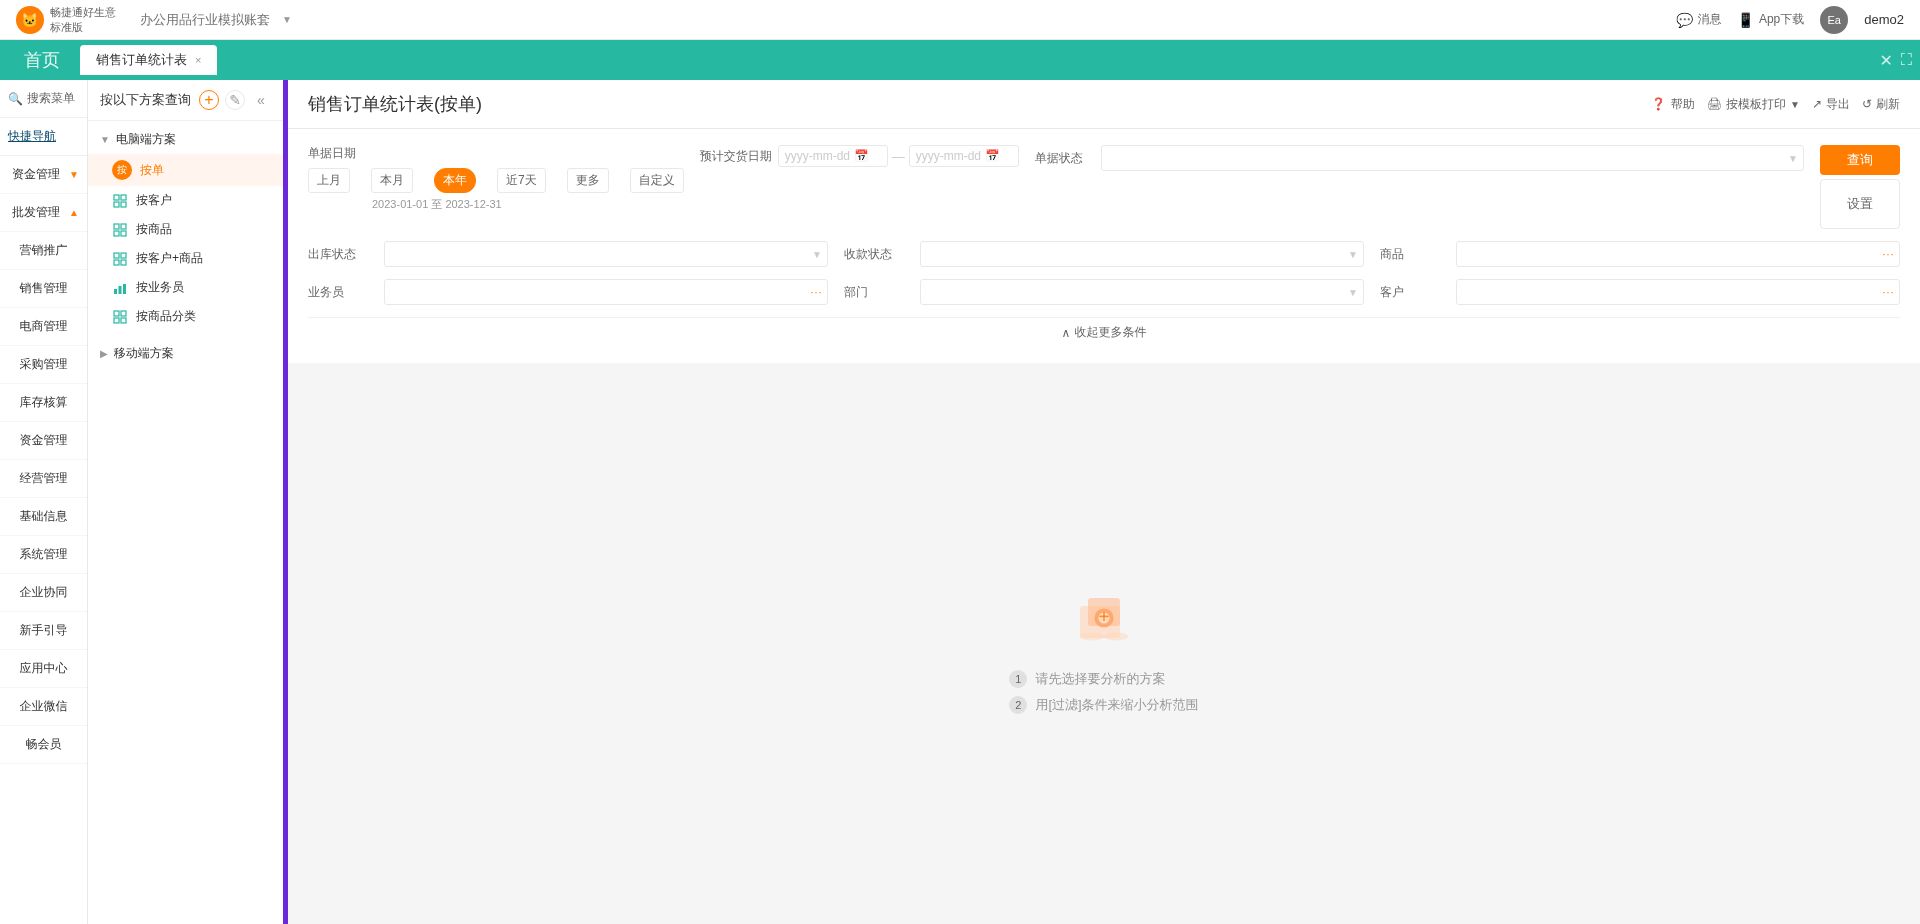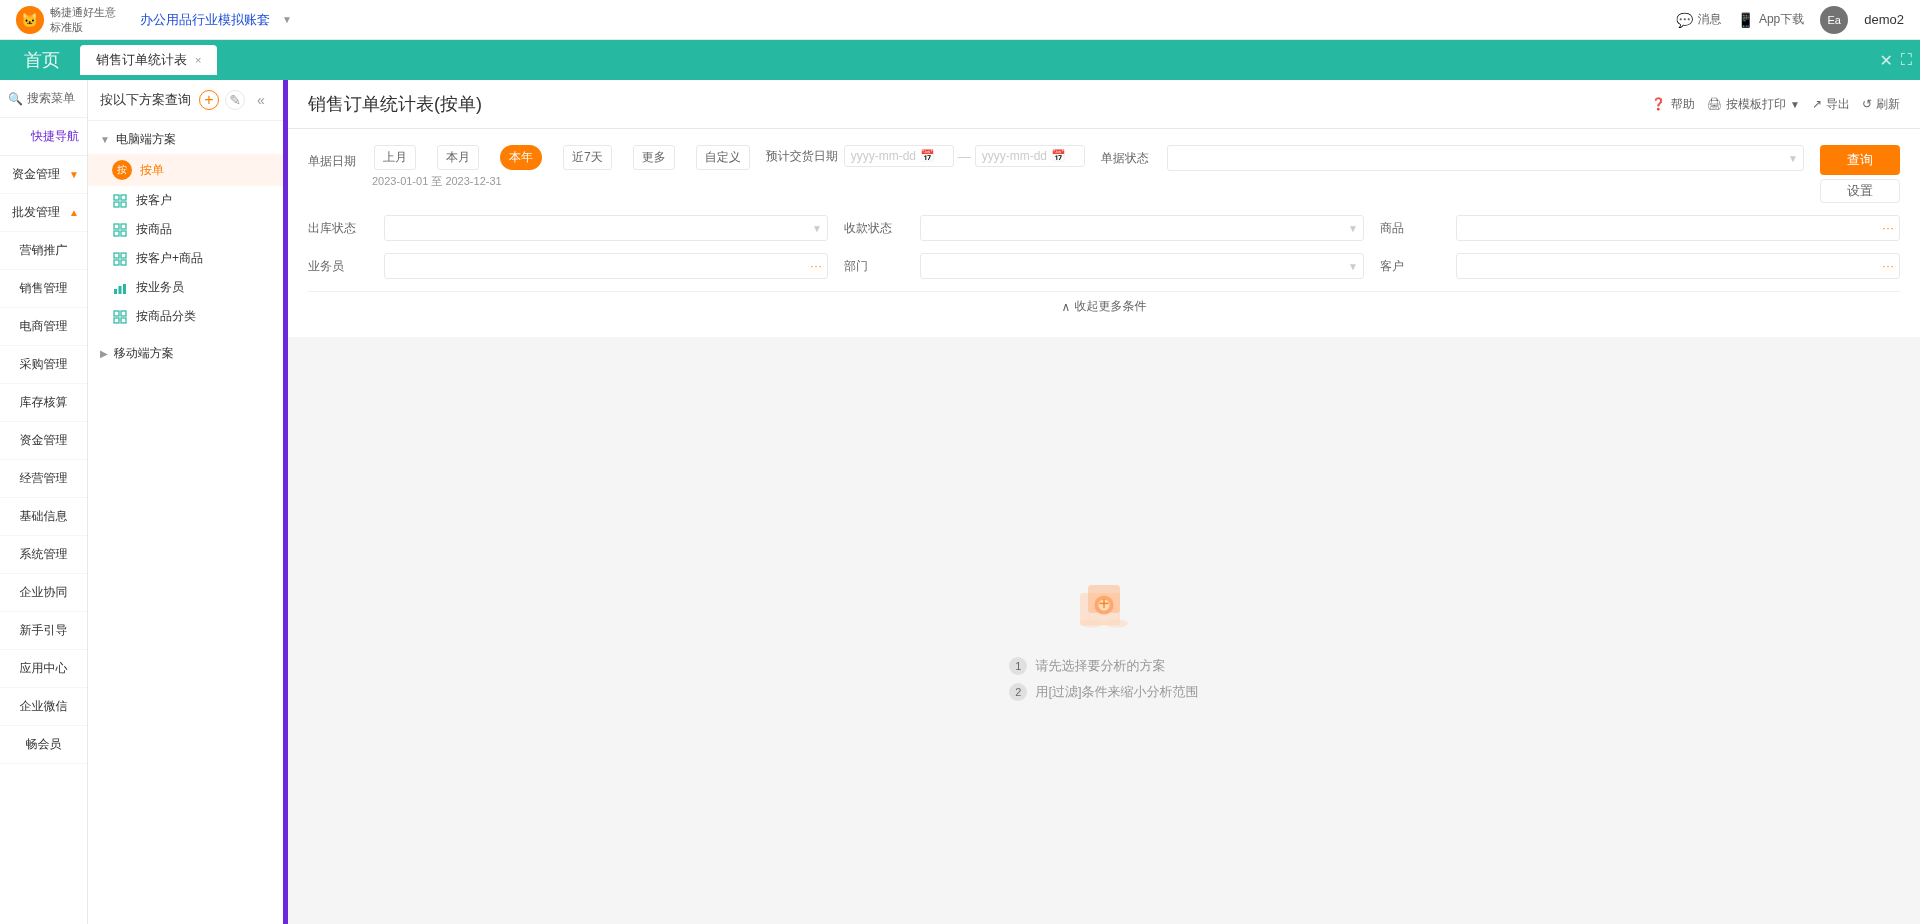--- a/index.html
+++ b/index.html
@@ -164,21 +164,21 @@
       cursor: pointer;
       display: block;
       width: 100%;
       margin-bottom: 4px;
     }
     .settings-btn {
       background: #fff;
       color: #666;
       border: 1px solid #e8e8e8;
       border-radius: 4px;
-      padding: 2px 20px;
+      padding: 15px 20px;
       font-size: 13px;
       cursor: pointer;
       display: block;
       width: 100%;
     }
     .btn-group-right { display: flex; flex-direction: column; min-width: 80px; }
 
     
     .main-content { flex: 1; overflow-y: auto; padding: 20px; display: flex; align-items: center; justify-content: center; }
     .empty-state { display: flex; flex-direction: column; align-items: center; gap: 16px; }
@@ -203,21 +203,21 @@
       font-size: 12px;
       color: #333;
       border-bottom: 1px solid #f5f5f5;
       display: flex;
       flex-direction: column;
       align-items: center;
       gap: 2px;
     }
     .nav-item .nav-label { font-size: 12px; }
     .search-nav { padding: 10px 8px; display: flex; align-items: center; border-bottom: 1px solid #f0f0f0; cursor: pointer; color: #666; font-size: 12px; gap: 4px; }
-    .quick-nav { padding: 10px 8px; display: flex; align-items: center; justify-content: flex-end; border-bottom: 1px solid #f0f0f0; cursor: pointer; color: #6d28d9; font-size: 12px; }
+    .quick-nav { padding: 10px 8px; display: flex; align-items: center; justify-content: flex-start; border-bottom: 1px solid #f0f0f0; cursor: pointer; color: #0c4a6e; font-size: 12px; text-decoration: underline; }
     
     .nav-with-arrow {
       display: flex;
       align-items: center;
       justify-content: space-between;
       padding: 10px 8px 10px 12px;
       cursor: pointer;
       font-size: 12px;
       color: #333;
       border-bottom: 1px solid #f5f5f5;
@@ -229,21 +229,21 @@
 
 <div class="top-header">
   <div class="top-header-left">
     <div class="logo-area">
       <div class="logo-icon">🐱</div>
       <div class="logo-text">
         <div>畅捷通好生意</div>
         <div>标准版</div>
       </div>
     </div>
-    <span style="font-size:13px;color:#1d4ed8;margin-left:16px;">办公用品行业模拟账套</span>
+    <span style="font-size:13px;color:#737373;margin-left:16px;">办公用品行业模拟账套</span>
     <span style="color:#999;font-size:10px;cursor:pointer;margin-left:4px;">▼</span>
   </div>
   <div class="top-header-right">
     <div class="header-btn">
       <span style="font-size:14px;">💬</span>
       <span>消息</span>
     </div>
     <div class="header-btn">
       <span style="font-size:14px;">📱</span>
       <span>App下载</span>
@@ -446,21 +446,21 @@
             <span>刷新</span>
           </div>
         </div>
       </div>
 
       <div class="filter-area">
 
         <div style="display:flex;align-items:flex-start;gap:16px;margin-bottom:12px;">
 
           <div style="display:flex;flex-direction:column;gap:4px;flex-shrink:0;">
-            <div style="display:flex;align-items:flex-end;gap:6px;">
+            <div style="display:flex;align-items:flex-start;gap:6px;flex-direction:column;">
               <span class="filter-label">单据日期</span>
               <div class="filter-date-btns">
                 <button class="date-btn">上月</button>
                 <button class="date-btn">本月</button>
                 <button class="date-btn active">本年</button>
                 <button class="date-btn">近7天</button>
                 <button class="date-btn">更多</button>
                 <button class="date-btn">自定义</button>
               </div>
             </div>

